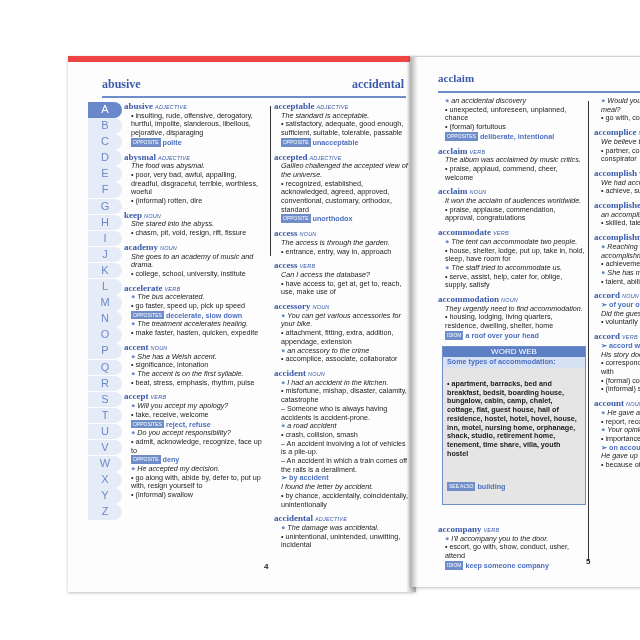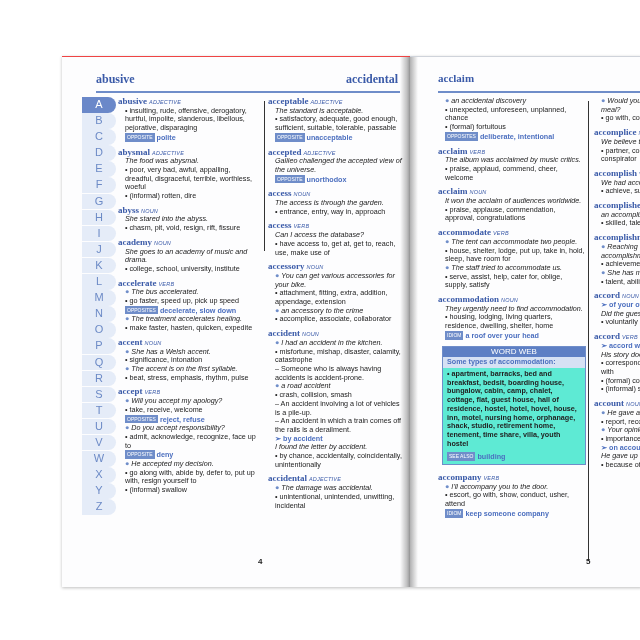--- a/index.html
+++ b/index.html
@@ -1,19 +1,19 @@
 <!DOCTYPE html>
 <html><head>
 <meta charset="utf-8">
 <style>
   html, body { margin:0; padding:0; }
   body { width:640px; height:640px; background:#ffffff; position:relative; overflow:hidden; font-family:"Liberation Sans", sans-serif; }
   .book { position:absolute; left:62px; top:56px; width:580px; height:540px; }
   .page { position:absolute; top:0; height:530px; background:#fdfdfe; overflow:hidden; }
-  .page.left { left:0; width:348px; border-top:1px solid #ef4444; box-shadow: 0 1px 3px rgba(0,0,0,0.25); }
+  .page.left { left:6px; width:348px; border-top:6px solid #ef4444; box-shadow: 0 1px 3px rgba(0,0,0,0.25); }
   .page.right { left:348px; width:232px; border-top:1px solid #cfd3da; box-shadow: 0 1px 3px rgba(0,0,0,0.25); }
   .gutter-l { position:absolute; right:0; top:0; width:10px; height:100%; background:linear-gradient(to right, rgba(0,0,0,0), rgba(0,0,0,0.35)); }
   .gutter-r { position:absolute; left:0; top:0; width:8px; height:100%; background:linear-gradient(to right, rgba(0,0,0,0.3), rgba(0,0,0,0)); }
   .running-head { position:absolute; top:15px; font-family:"Liberation Serif", serif; font-weight:bold; color:#3a5aa8; font-size:12px; }
   .rule { position:absolute; top:34px; height:2px; background:#6f8dc9; }
   .thumb { position:absolute; left:22px; top:40px; width:34px; }
   .tab { height:15.5px; margin-bottom:0.6px; background:#e5ecf8; border-radius:0 8px 8px 0; color:#6c8ac6; font-size:11px; text-align:center; line-height:15px; }
   .tab.active { background:#6a88c9; color:#fff; }
   .col { position:absolute; font-size:7.2px; line-height:8.7px; color:#222; }
   .hw { font-family:"Liberation Serif", serif; color:#3a5aa8; font-weight:bold; font-size:9px; }
@@ -21,24 +21,24 @@
   .entry { margin-bottom:5px; }
   .ex { font-style:italic; padding-left:7px; }
   .syn { padding-left:7px; font-weight:normal; }
   .note { padding-left:7px; }
   .num { color:#6f8dc9; font-style:normal; }
   .opp { padding-left:7px; color:#4c6fbf; font-weight:bold; }
   .badge { display:inline-block; background:#6f8dc9; color:#fff; font-size:5px; padding:0 2px; margin-right:2px; font-weight:normal; vertical-align:1px; }
   .phrase { padding-left:7px; color:#4c6fbf; font-weight:bold; }
   .vline { position:absolute; width:1px; background:#333; }
   .pageno { position:absolute; font-size:8px; font-weight:bold; color:#222; }
-  .wordweb { margin:4px 0 8px 4px; border:1px solid #6f8dc9; background:#5eead4; }
+  .wordweb { margin:4px 0 20px 4px; border:1px solid #6f8dc9; background:#e5e5e5; }
   .ww-head { background:#5d7fc4; color:#fff; text-align:center; font-size:8px; padding:1px 0; }
   .ww-sub { background:#d6e1f4; color:#4c6fbf; font-weight:bold; padding:1px 4px; }
-  .ww-body { padding:2px 4px; font-weight:bold; }
+  .ww-body { padding:12px 4px; font-weight:bold; }
 </style>
 </head>
 <body>
 
 <div class="book">
   <div class="page left">
     <div class="running-head" style="left:34px;">abusive</div>
     <div class="running-head" style="right:12px;">accidental</div>
     <div class="rule" style="left:34px; right:10px;"></div>
     <div class="thumb" id="thumb" style="left:20px;">
@@ -75,21 +75,21 @@
           <div class="syn">• insulting, rude, offensive, derogatory, hurtful, impolite, slanderous, libellous, pejorative, disparaging</div>
           <div class="opp"><span class="badge">OPPOSITE</span>polite</div>
         </div>
         <div class="entry">
           <div><span class="hw">abysmal</span> <span class="pos">ADJECTIVE</span></div>
           <div class="ex">The food was abysmal.</div>
           <div class="syn">• poor, very bad, awful, appalling, dreadful, disgraceful, terrible, worthless, woeful</div>
           <div class="syn">• (informal) rotten, dire</div>
         </div>
         <div class="entry">
-          <div><span class="hw">abyss</span> <span class="pos">NOUN</span></div>
+          <div><span class="hw">keep</span> <span class="pos">NOUN</span></div>
           <div class="ex">She stared into the abyss.</div>
           <div class="syn">• chasm, pit, void, resign, rift, fissure</div>
         </div>
         <div class="entry">
           <div><span class="hw">academy</span> <span class="pos">NOUN</span></div>
           <div class="ex">She goes to an academy of music and drama.</div>
           <div class="syn">• college, school, university, institute</div>
         </div>
         <div class="entry">
           <div><span class="hw">accelerate</span> <span class="pos">VERB</span></div>
@@ -123,20 +123,21 @@
     <div class="col" id="lc2" style="left:206px; top:40px; width:136px;">
         <div class="entry">
           <div><span class="hw">acceptable</span> <span class="pos">ADJECTIVE</span></div>
           <div class="ex">The standard is acceptable.</div>
           <div class="syn">• satisfactory, adequate, good enough, sufficient, suitable, tolerable, passable</div>
           <div class="opp"><span class="badge">OPPOSITE</span>unacceptable</div>
         </div>
         <div class="entry">
           <div><span class="hw">accepted</span> <span class="pos">ADJECTIVE</span></div>
           <div class="ex">Galileo challenged the accepted view of the universe.</div>
+          <div class="syn">• recognized, established, acknowledged, agreed, approved, conventional, customary, orthodox, standard</div>
           <div class="opp"><span class="badge">OPPOSITE</span>unorthodox</div>
         </div>
         <div class="entry">
           <div><span class="hw">access</span> <span class="pos">NOUN</span></div>
           <div class="ex">The access is through the garden.</div>
           <div class="syn">• entrance, entry, way in, approach</div>
         </div>
         <div class="entry">
           <div><span class="hw">access</span> <span class="pos">VERB</span></div>
           <div class="ex">Can I access the database?</div>

